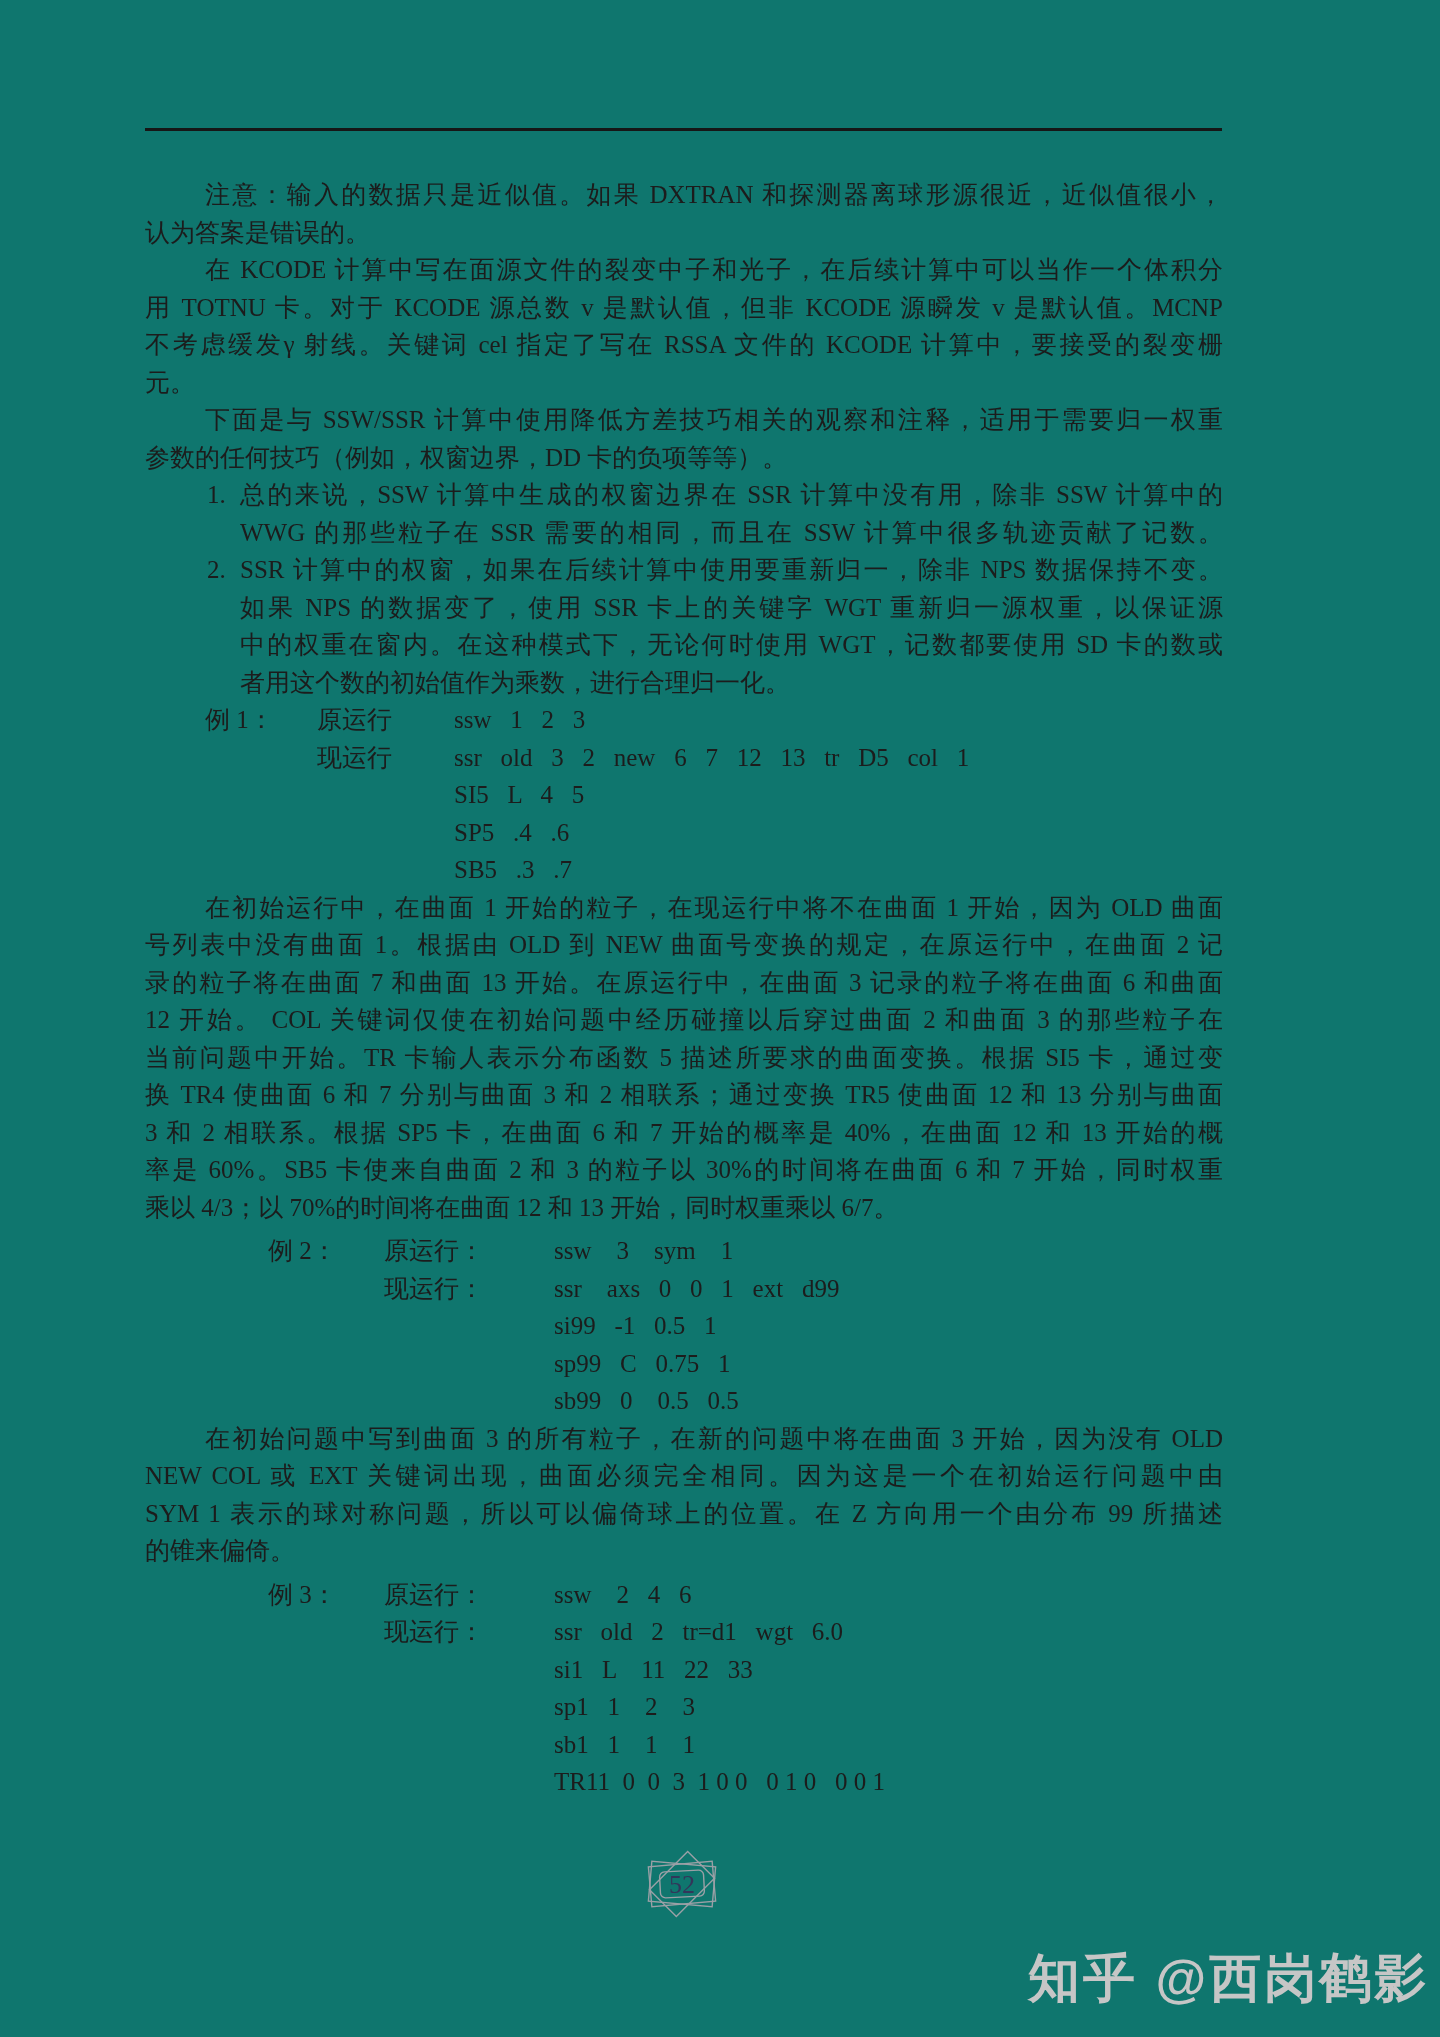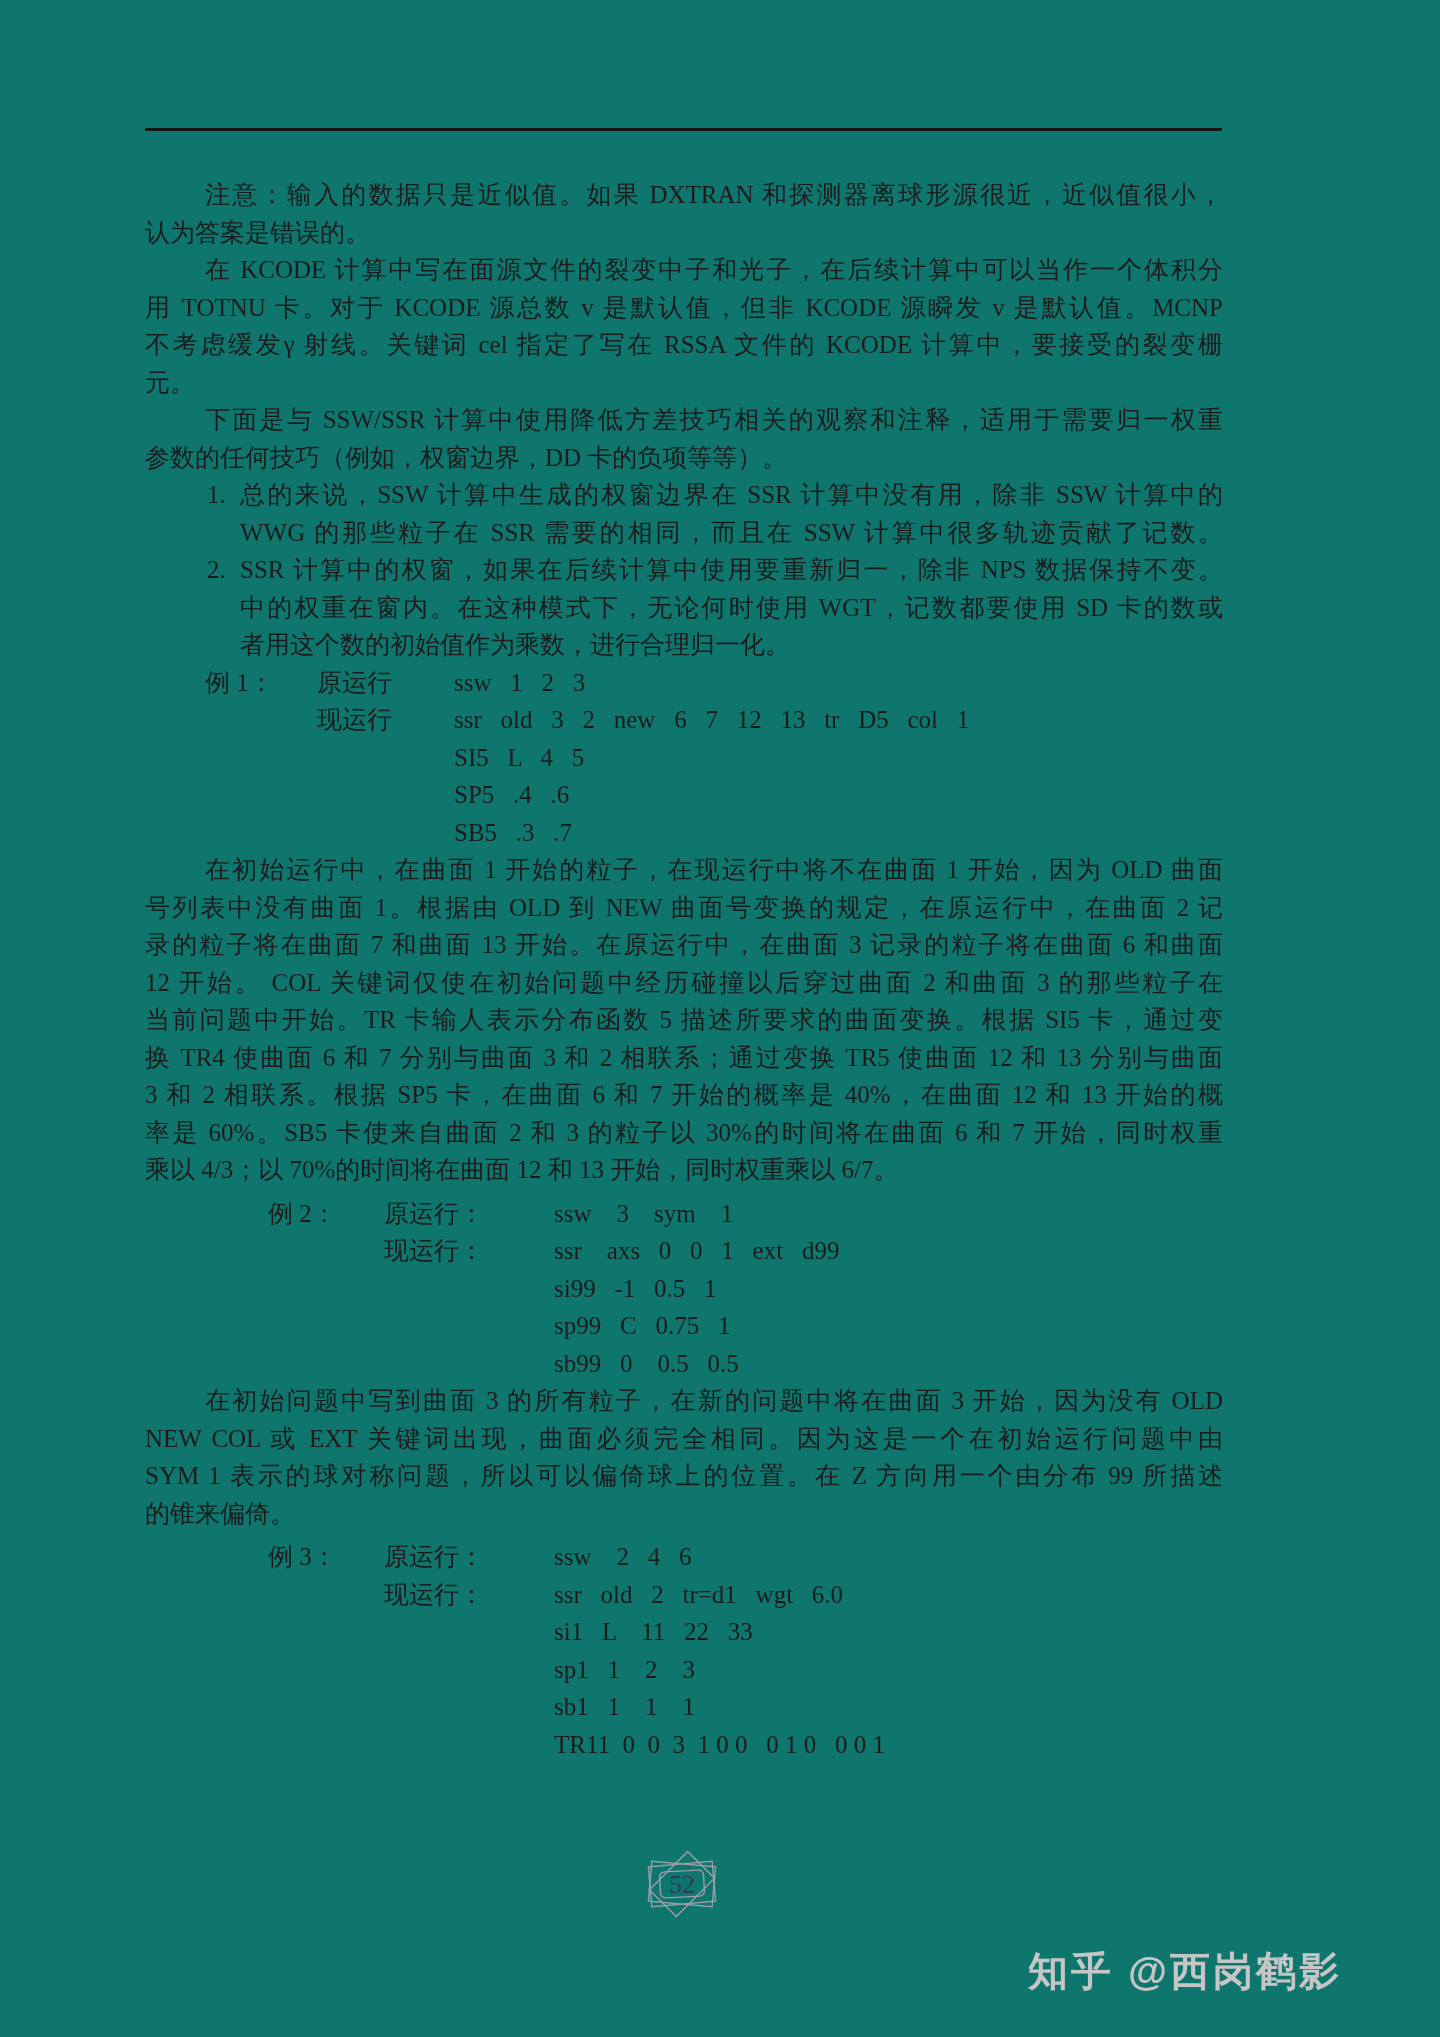--- a/index.html
+++ b/index.html
@@ -34,21 +34,21 @@
   .ex23 .cl{flex:0 0 84px;}
   .ex23 .cn{flex:0 0 138px;}
   .cb{flex:0 1 auto;}
   .emblem{
     position:absolute;left:642px;top:1846px;width:80px;height:76px;
   }
   .emblem svg{display:block;}
   .watermark{
     position:absolute;left:1028px;top:1944px;
     font-family:"Liberation Sans","DejaVu Sans",sans-serif;
-    font-weight:bold;font-size:40px;letter-spacing:3px;
+    font-weight:bold;font-size:52px;letter-spacing:3px;
     color:#c6c6c6;white-space:nowrap;
   }
 </style>
 </head>
 <body>
 
 <div class="page">
 
   <div class="rule"></div>
 
@@ -73,20 +73,21 @@
 
     <div class="li">
       <span class="li-num">1.</span>
       <div class="line j">总的来说，SSW 计算中生成的权窗边界在 SSR 计算中没有用，除非 SSW 计算中的</div>
       <div class="line j">WWG 的那些粒子在 SSR 需要的相同，而且在 SSW 计算中很多轨迹贡献了记数。</div>
     </div>
 
     <div class="li">
       <span class="li-num">2.</span>
       <div class="line j">SSR 计算中的权窗，如果在后续计算中使用要重新归一，除非 NPS 数据保持不变。</div>
+      <div class="line j">如果 NPS 的数据变了，使用 SSR 卡上的关键字 WGT 重新归一源权重，以保证源</div>
       <div class="line j">中的权重在窗内。在这种模式下，无论何时使用 WGT，记数都要使用 SD 卡的数或</div>
       <div class="line">者用这个数的初始值作为乘数，进行合理归一化。</div>
     </div>
 
     <div class="codeblock ex1">
       <div class="crow">
         <span class="cl">例 1：</span><span class="cn">原运行</span><span class="cb">ssw   1   2   3</span>
       </div>
       <div class="crow">
         <span class="cl"></span><span class="cn">现运行</span><span class="cb">ssr   old   3   2   new   6   7   12   13   tr   D5   col   1</span>

